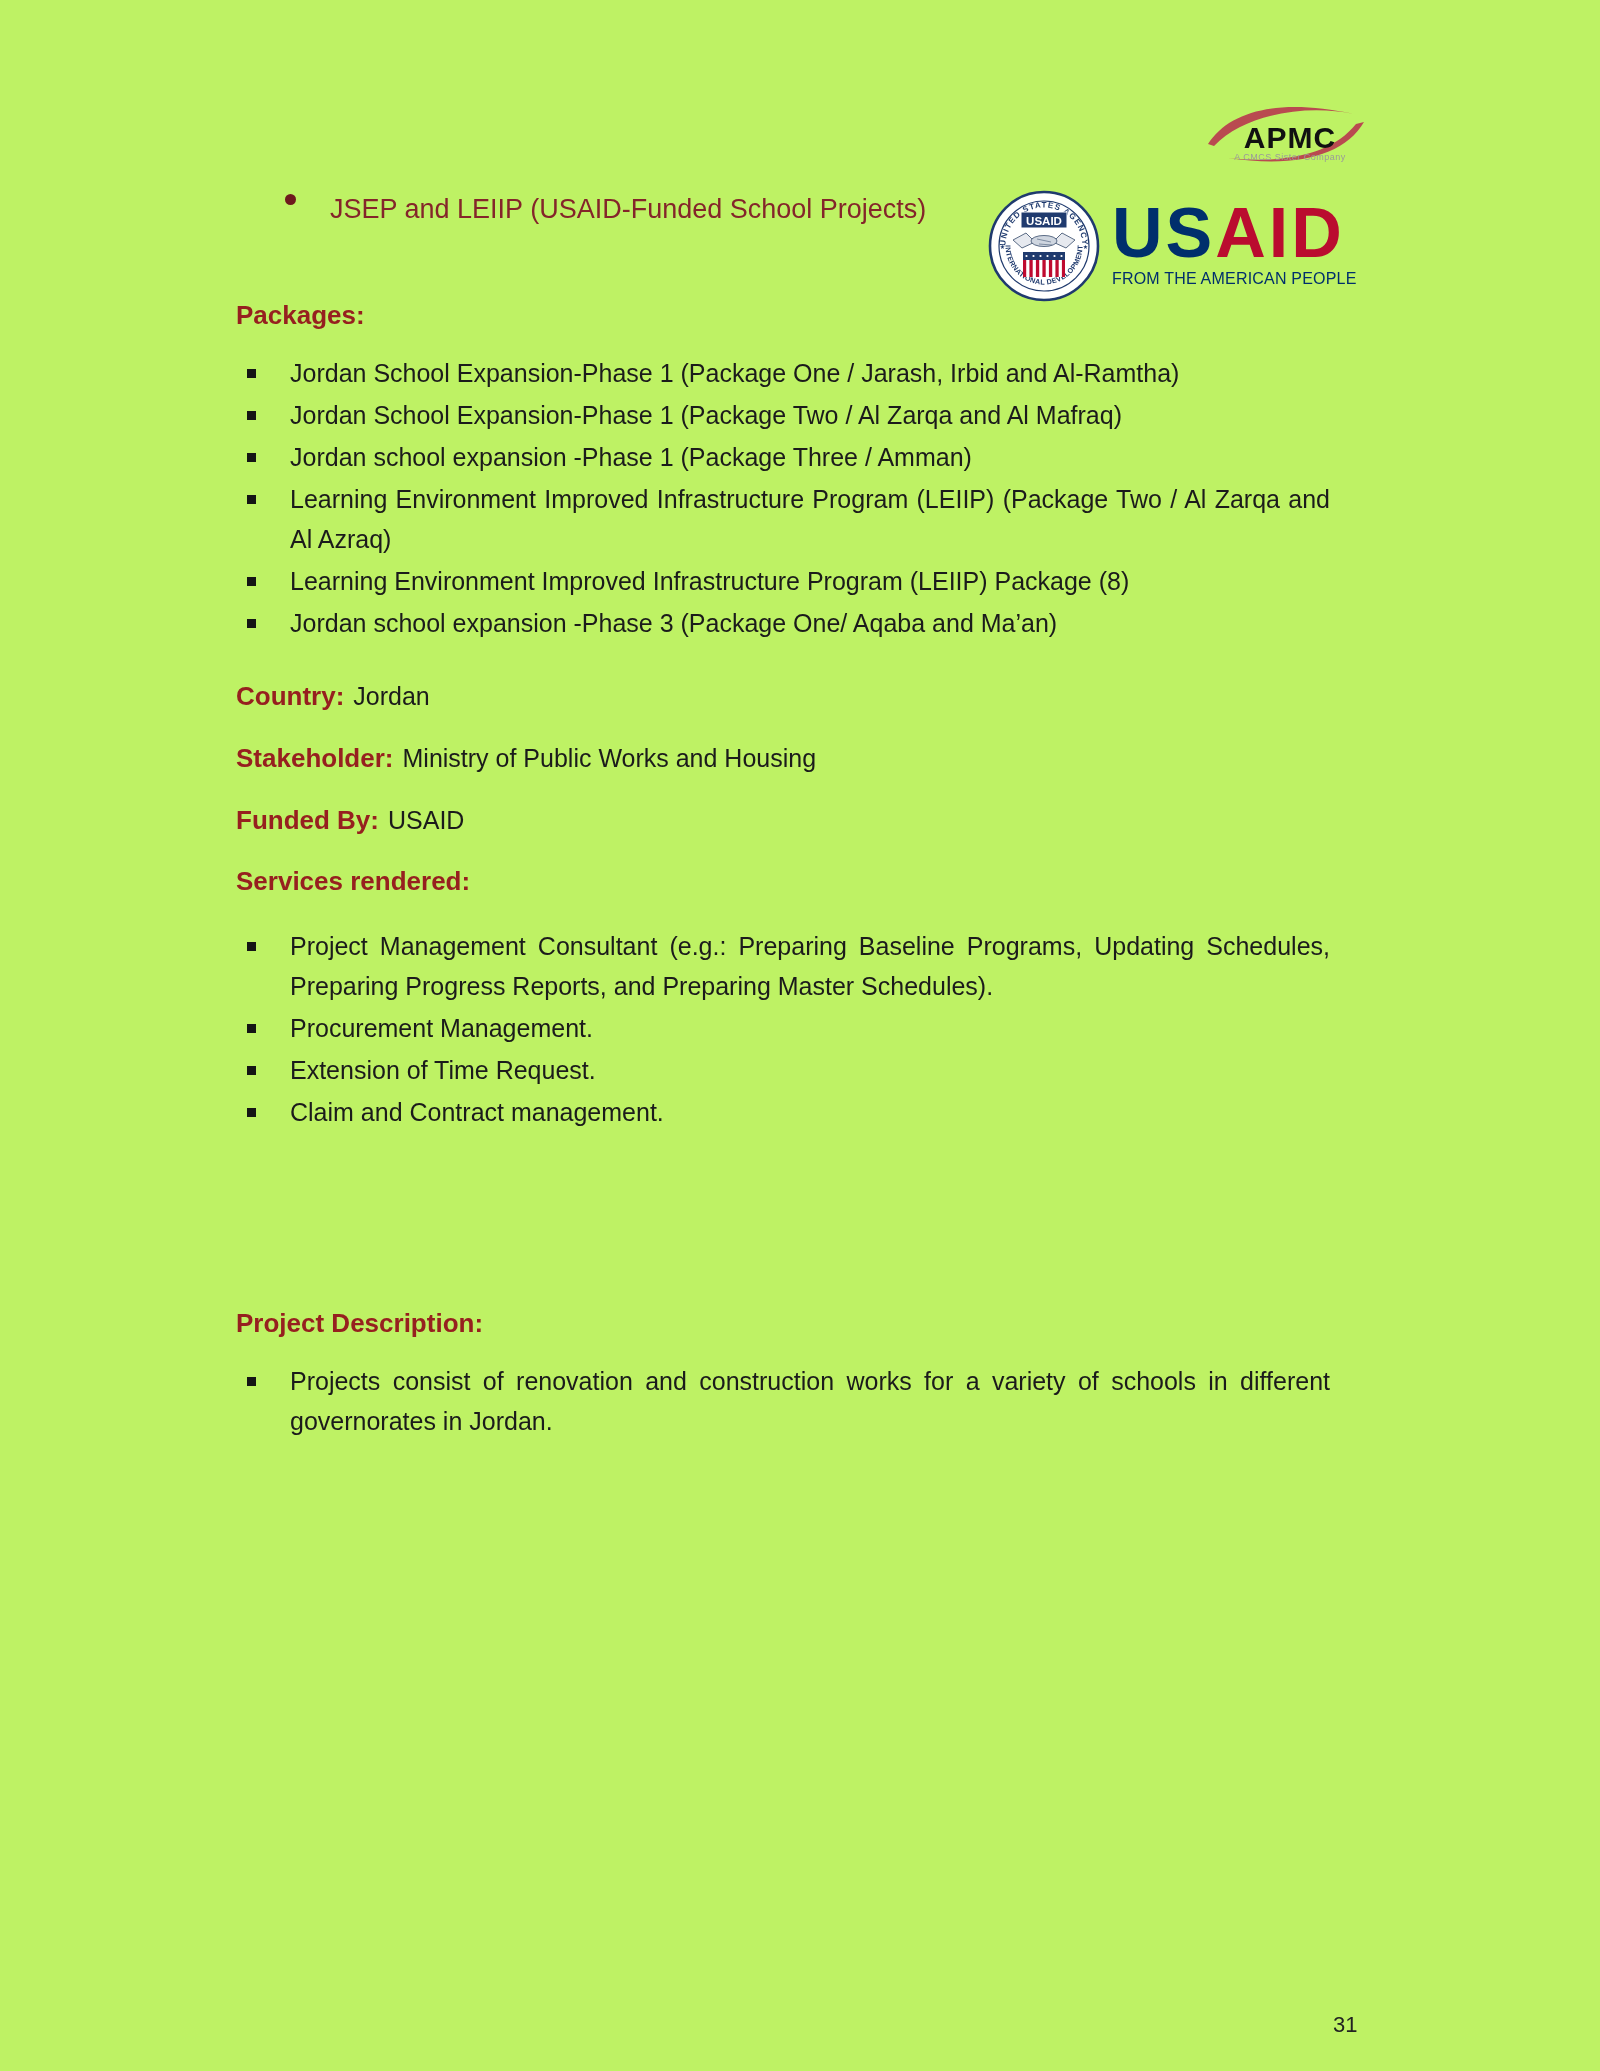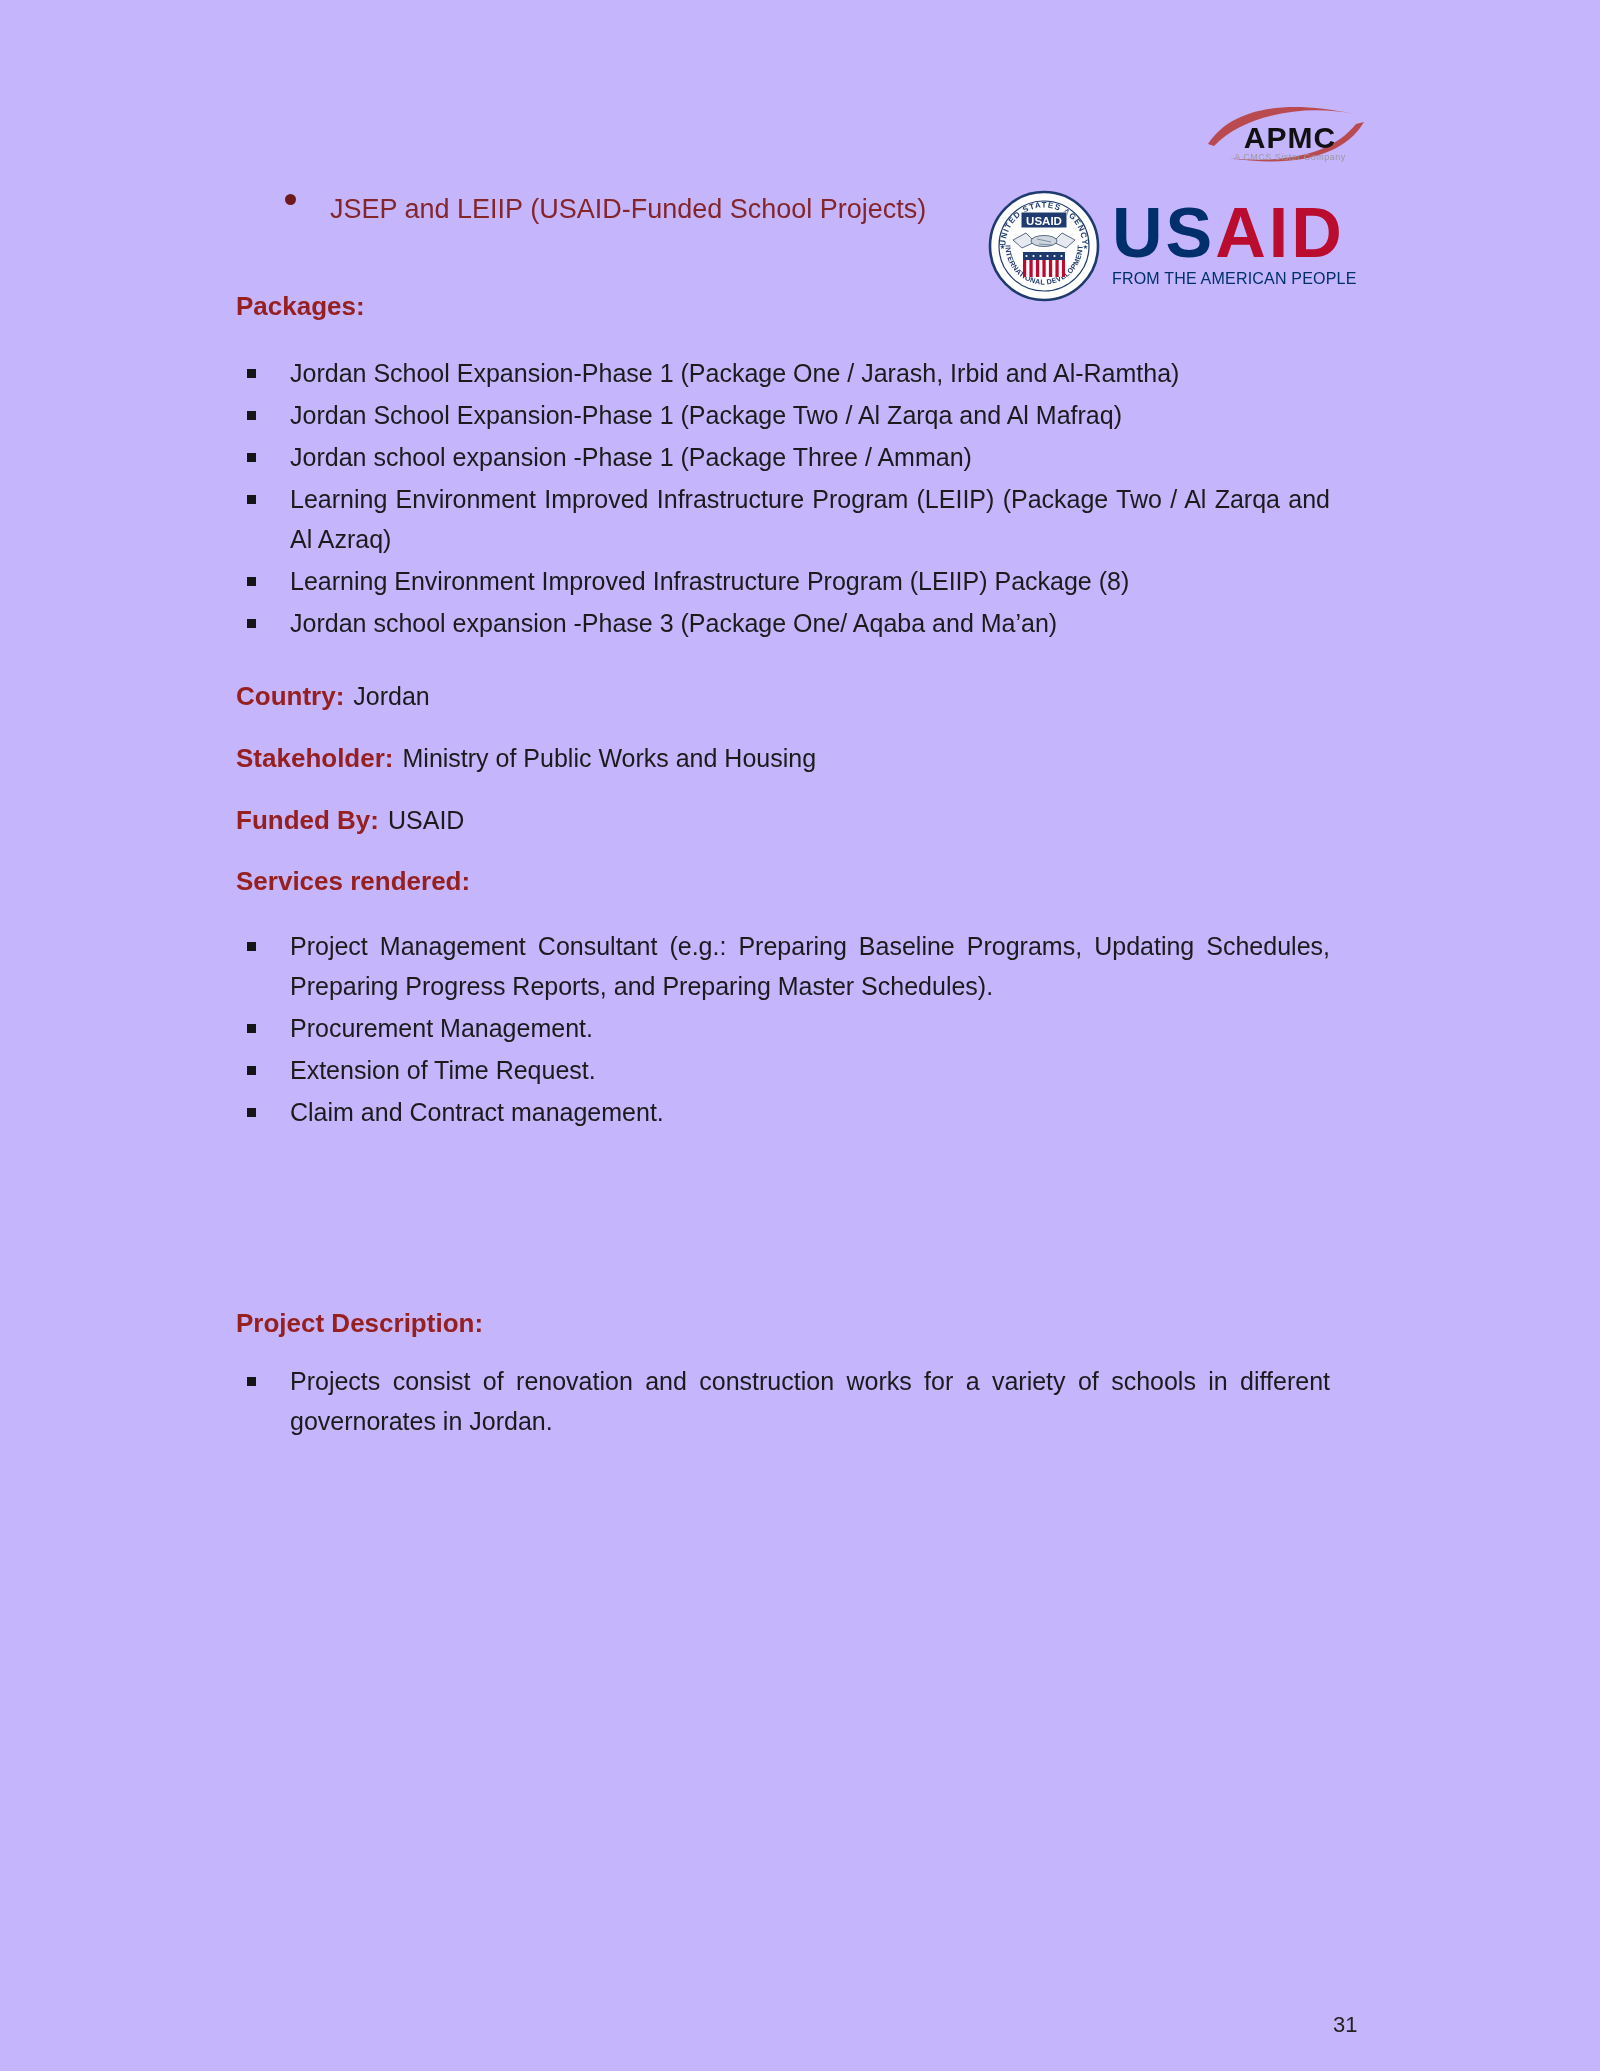--- a/index.html
+++ b/index.html
@@ -1,20 +1,20 @@
 <!DOCTYPE html>
 <html><head>
 <meta charset="utf-8">
 <style>
   html,body { margin:0; padding:0; background:#e8e8e8; }
   .page {
     position:relative;
     width:1600px; height:2071px;
     margin:0 auto;
-    background:#c4b5fd;
+    background:#bef264;
     font-family:"Liberation Sans","DejaVu Sans",sans-serif;
     color:#1b1b1b;
     overflow:hidden;
   }
 
   
   .apmc { position:absolute; left:1202px; top:100px; width:168px; height:72px; }
 
   
   .title-row {
@@ -128,21 +128,21 @@
           <rect x="14.7" y="14" width="3.2" height="17" fill="#ffffff"></rect>
         </g>
       </g>
     </svg>
     <div class="usaid-right">
       <div class="usaid-wordmark"><span class="us">US</span><span class="aid">AID</span></div>
       <div class="usaid-tagline">FROM THE AMERICAN PEOPLE</div>
     </div>
   </div>
 
-  <h2 class="sec-heading" style="top:291px">Packages:</h2>
+  <h2 class="sec-heading" style="top:300px">Packages:</h2>
   <ul class="doc-list" style="top:353px">
     <li>Jordan School Expansion-Phase 1 (Package One / Jarash, Irbid and Al-Ramtha)</li>
     <li>Jordan School Expansion-Phase 1 (Package Two / Al Zarqa and Al Mafraq)</li>
     <li>Jordan school expansion -Phase 1 (Package Three / Amman)</li>
     <li>Learning Environment Improved Infrastructure Program (LEIIP) (Package Two / Al Zarqa and Al Azraq)</li>
     <li>Learning Environment Improved Infrastructure Program (LEIIP) Package (8)</li>
     <li>Jordan school expansion -Phase 3 (Package One/ Aqaba and Ma’an)</li>
   </ul>
 
   <div class="field" style="top:680px">

